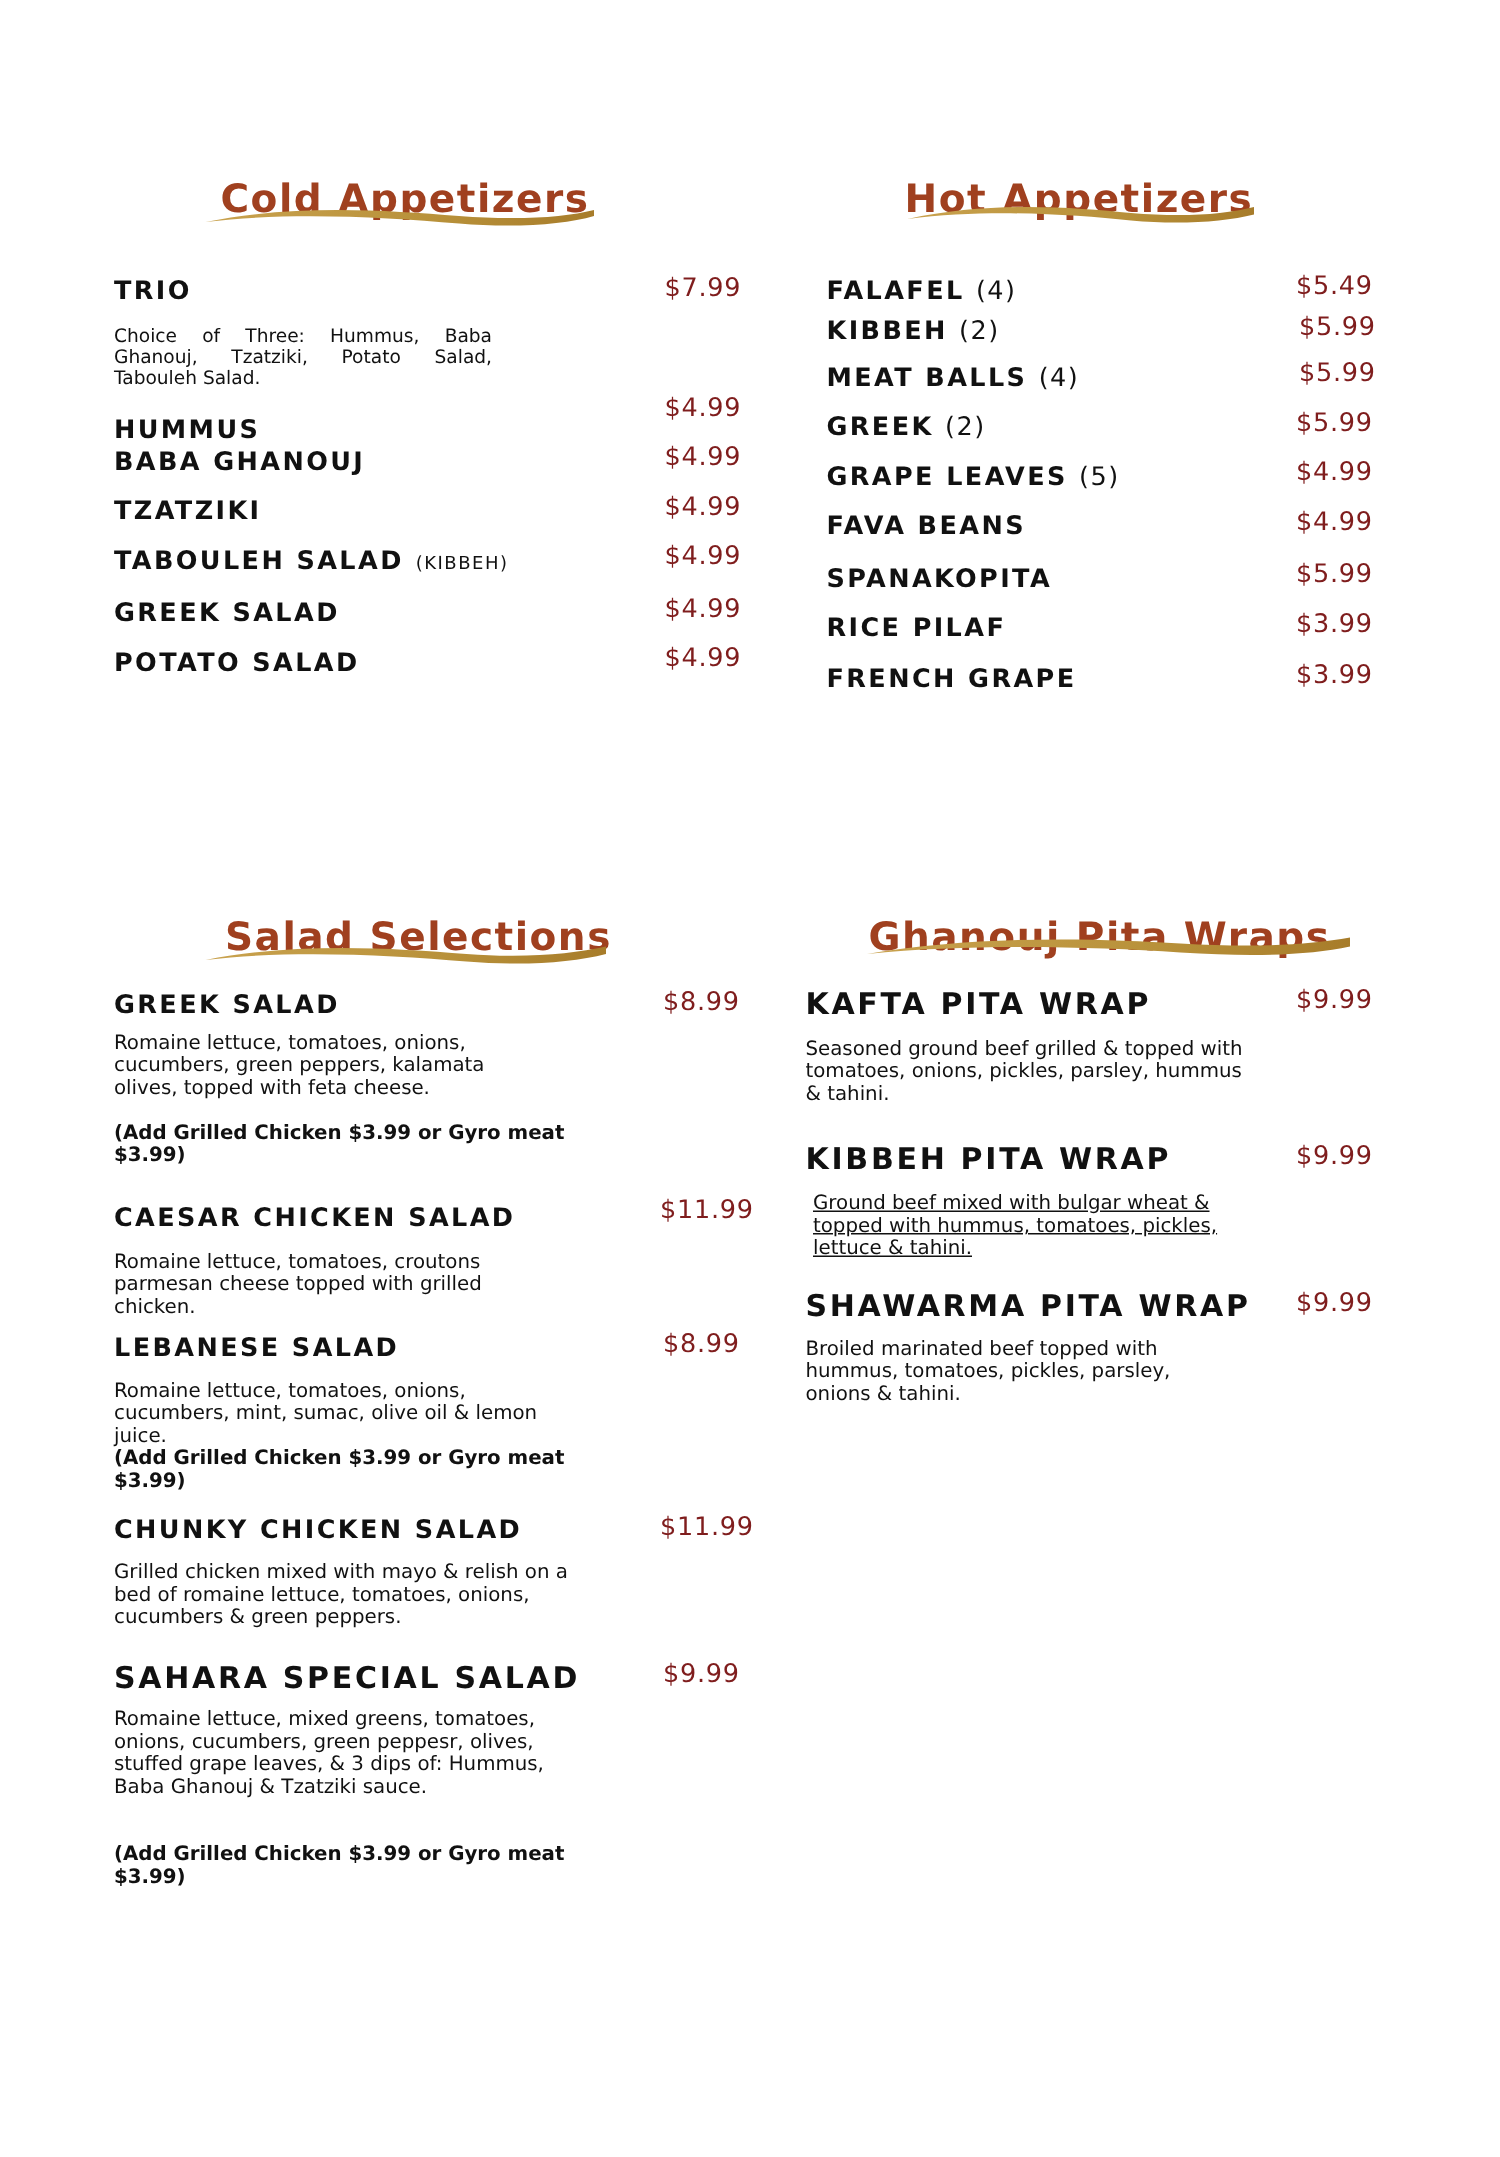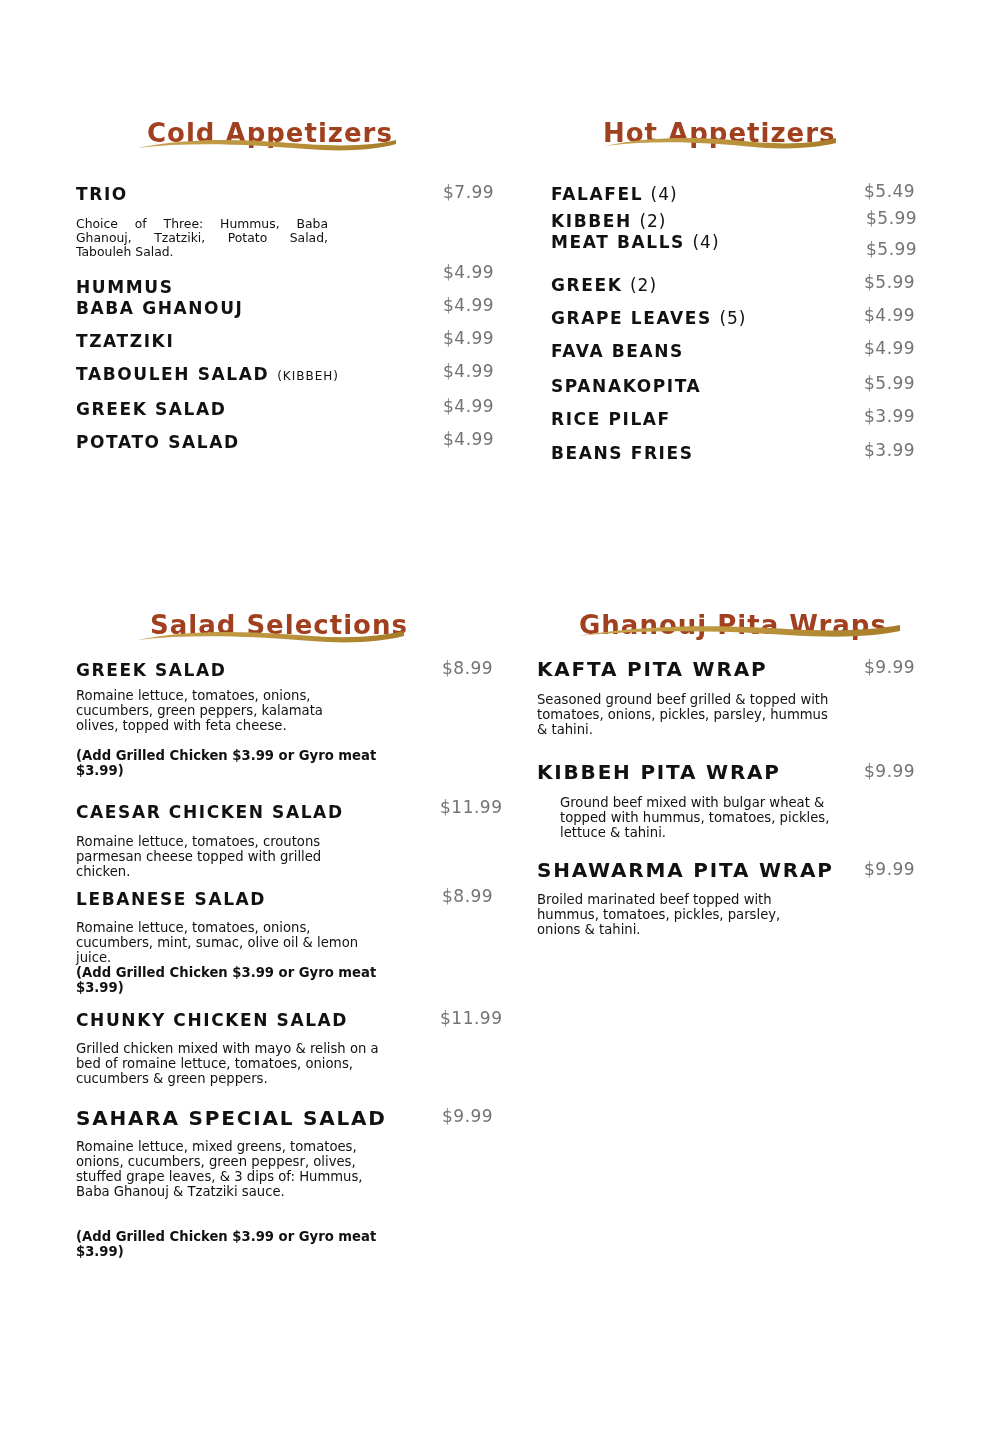--- a/index.html
+++ b/index.html
@@ -5,21 +5,21 @@
   html, body { margin: 0; padding: 0; background: #ffffff; }
   body { width: 1000px; height: 1438px; position: relative; overflow: hidden;
          font-family: "DejaVu Sans", sans-serif; color: #111; }
   .sec-title { position: absolute; font-family: "DejaVu Sans", sans-serif; font-weight: bold;
                font-size: 26px; color: #a0401f; letter-spacing: 1px; white-space: nowrap; margin-top: 22px; }
   .swash { position: absolute; }
   .item-name { position: absolute; font-weight: bold; font-size: 17px; letter-spacing: 1.6px;
                white-space: nowrap; color: #111; }
   .item-name .qty { font-weight: normal; letter-spacing: 1px; }
   .item-name .note { font-weight: normal; font-size: 12px; letter-spacing: 1px; margin-left: 8px; }
-  .item-price { position: absolute; font-size: 17px; letter-spacing: 0.5px; white-space: nowrap; color: #737373; }
+  .item-price { position: absolute; font-size: 17px; letter-spacing: 0.5px; white-space: nowrap; color: #7f1d1d; }
   .item-desc { position: absolute; font-size: 13.2px; line-height: 15px; color: #111; }
   .item-desc.justify { text-align: justify; text-align-last: left; font-size: 12.4px; line-height: 14px; }
   .addon { position: absolute; font-size: 13.2px; line-height: 15px; font-weight: bold; color: #111; }
   .big { font-size: 20px; letter-spacing: 1.8px; text-align: center; }
 </style>
 </head>
 <body>
 
 <svg width="0" height="0" style="position:absolute">
   <defs>
@@ -67,39 +67,39 @@
   <svg class="swash" style="left:604px; top:134px;" width="234" height="18">
     <path d="M1 12 C 55 0, 110 4, 150 8 C 185 11, 212 9, 232 4 L 232 9 C 212 14, 182 16, 150 13 C 110 9, 55 5, 1 12 Z" fill="url(#gold)"></path>
   </svg>
 
   <div class="item-name" style="left:551px; top:184px;"><span>FALAFEL</span> <span class="qty">(4)</span></div>
   <div class="item-price" style="left:864px; top:181px;">$5.49</div>
 
   <div class="item-name" style="left:551px; top:211px;"><span>KIBBEH</span> <span class="qty">(2)</span></div>
   <div class="item-price" style="left:866px; top:208px;">$5.99</div>
 
-  <div class="item-name" style="left:551px; top:232px;"><span>MEAT BALLS</span> <span class="qty">(4)</span></div>
+  <div class="item-name" style="left:551px; top:242px;"><span>MEAT BALLS</span> <span class="qty">(4)</span></div>
   <div class="item-price" style="left:866px; top:239px;">$5.99</div>
 
   <div class="item-name" style="left:551px; top:275px;"><span>GREEK</span> <span class="qty">(2)</span></div>
   <div class="item-price" style="left:864px; top:272px;">$5.99</div>
 
   <div class="item-name" style="left:551px; top:308px;"><span>GRAPE LEAVES</span> <span class="qty">(5)</span></div>
   <div class="item-price" style="left:864px; top:305px;">$4.99</div>
 
   <div class="item-name" style="left:551px; top:341px;">FAVA BEANS</div>
   <div class="item-price" style="left:864px; top:338px;">$4.99</div>
 
   <div class="item-name" style="left:551px; top:376px;">SPANAKOPITA</div>
   <div class="item-price" style="left:864px; top:373px;">$5.99</div>
 
   <div class="item-name" style="left:551px; top:409px;">RICE PILAF</div>
   <div class="item-price" style="left:864px; top:406px;">$3.99</div>
 
-  <div class="item-name" style="left:551px; top:443px;">BEANS FRIES</div>
+  <div class="item-name" style="left:551px; top:443px;">FRENCH GRAPE</div>
   <div class="item-price" style="left:864px; top:440px;">$3.99</div>
 </div>
 
 <div>
   <div class="sec-title" style="left:150px; top:588px;">Salad Selections</div>
   <svg class="swash" style="left:136px; top:628px;" width="270" height="18">
     <path d="M1 12 C 60 0, 125 4, 175 8 C 215 11, 245 8, 268 3 L 268 8 C 245 14, 212 16, 175 13 C 125 9, 60 5, 1 12 Z" fill="url(#gold)"></path>
   </svg>
 
   <div class="item-name" style="left:76px; top:660px;">GREEK SALAD</div>
@@ -131,18 +131,18 @@
   <svg class="swash" style="left:577px; top:622px;" width="325" height="18">
     <path d="M1 14 C 70 2, 150 3, 210 7 C 260 10, 295 8, 323 3 L 323 9 C 295 15, 258 16, 210 13 C 150 9, 70 7, 1 14 Z" fill="url(#gold)"></path>
   </svg>
 
   <div class="item-name big" style="left:537px; top:657px;">KAFTA PITA WRAP</div>
   <div class="item-price" style="left:864px; top:657px;">$9.99</div>
   <div class="item-desc" style="left:537px; top:692px; width:300px;">Seasoned ground beef grilled &amp; topped with tomatoes, onions, pickles, parsley, hummus &amp; tahini.</div>
 
   <div class="item-name big" style="left:537px; top:760px;">KIBBEH PITA WRAP</div>
   <div class="item-price" style="left:864px; top:761px;">$9.99</div>
-  <div class="item-desc" style="left:560px; top:795px; width:300px;">Ground beef mixed with bulgar wheat &amp; topped with hummus, tomatoes, pickles, lettuce &amp; tahini.</div>
+  <div class="item-desc" style="left:542px; top:795px; width:300px;text-decoration:underline;">Ground beef mixed with bulgar wheat &amp; topped with hummus, tomatoes, pickles, lettuce &amp; tahini.</div>
 
   <div class="item-name big" style="left:537px; top:858px;">SHAWARMA PITA WRAP</div>
   <div class="item-price" style="left:864px; top:859px;">$9.99</div>
   <div class="item-desc" style="left:537px; top:892px; width:280px;">Broiled marinated beef topped with hummus, tomatoes, pickles, parsley, onions &amp; tahini.</div>
 </div>
 
 </body></html>

